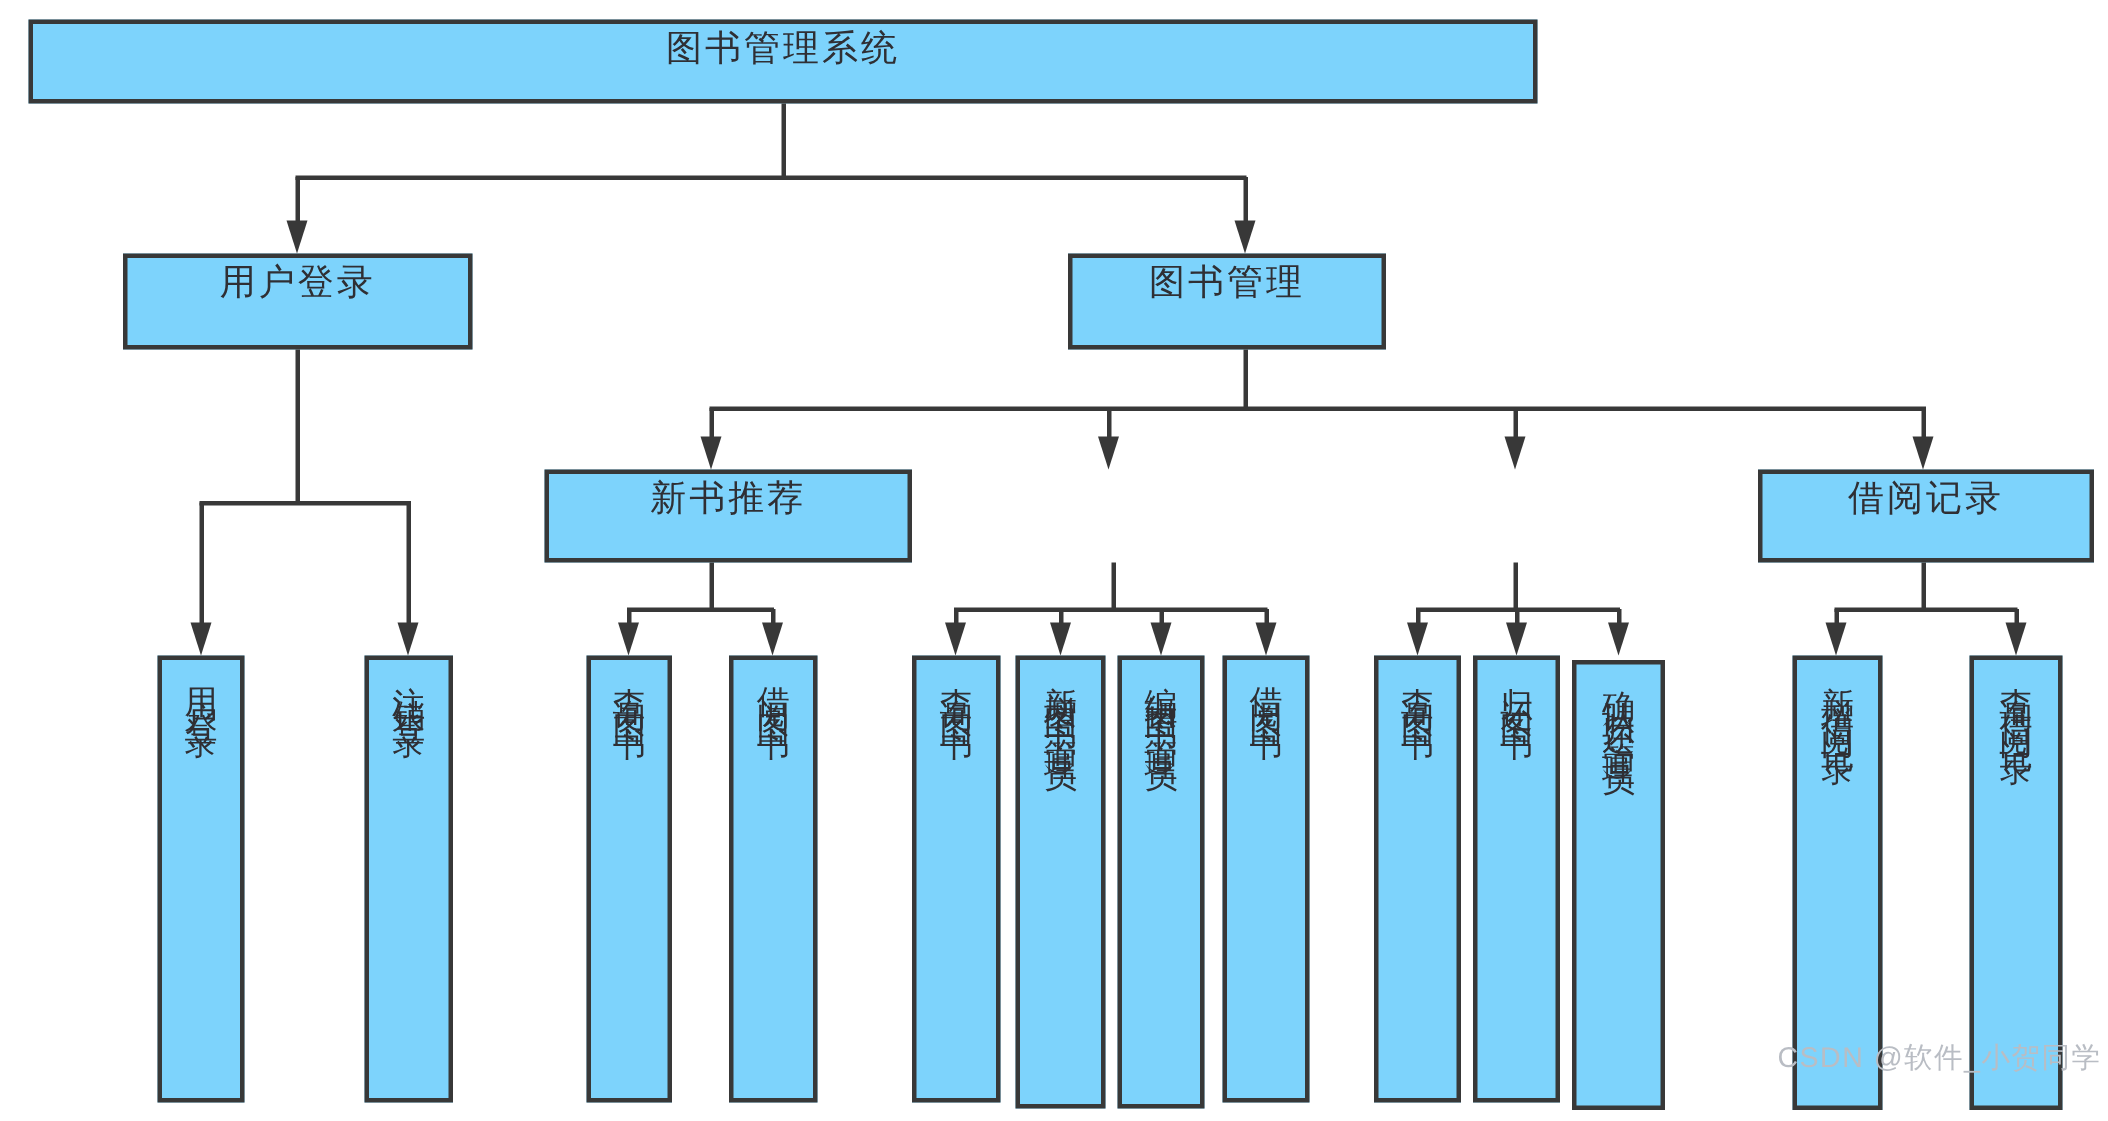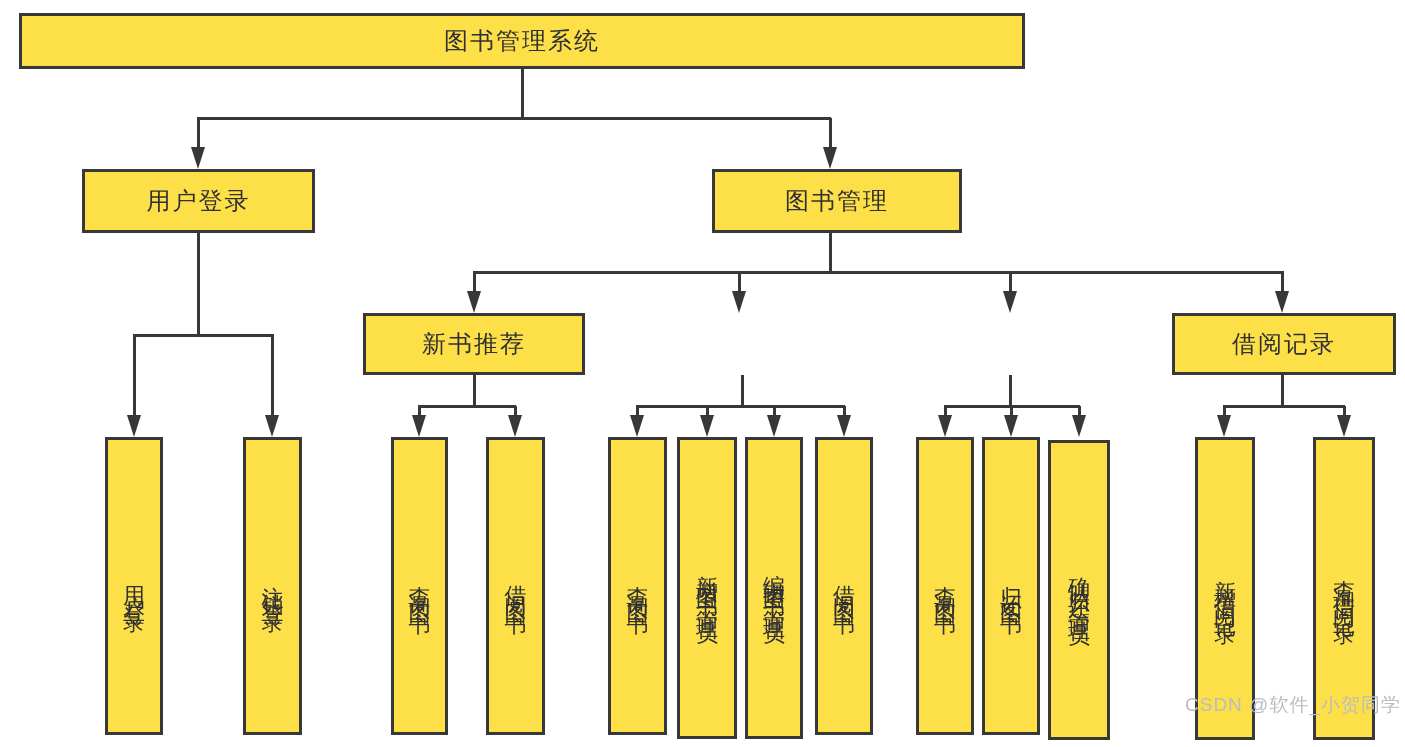--- a/index.html
+++ b/index.html
@@ -3,23 +3,23 @@
 <meta charset="utf-8">
 <style>
   html,body { margin:0; padding:0; background:#ffffff; }
   #stage {
     position:relative; width:1405px; height:747px;
     background:#ffffff; overflow:hidden;
     font-family:"Liberation Sans", sans-serif;
     color:#2f2f34;
   }
   .box {
-    position:absolute; background:#fde047;
+    position:absolute; background:#7dd3fc;
     border:3px solid #383838; box-sizing:border-box;
-    display:flex; align-items:center; justify-content:center;
+    display:flex; align-items:flex-start; justify-content:center;
   }
   .hbox { font-size:24px; letter-spacing:2px; white-space:nowrap; }
   .vbox span {
     writing-mode:vertical-rl; text-orientation:mixed;
     font-size:22px; letter-spacing:9px; line-height:1;
   }
   .vbox.tight span { letter-spacing:7px; }
   .vline { position:absolute; width:3px; background:#383838; }
   .hline { position:absolute; height:3px; background:#383838; }
   .arrow {
@@ -38,25 +38,25 @@
 
 <div id="stage">
 
   <div class="box hbox" style="left:19px;top:13px;width:1006px;height:56px">
     <span>图书管理系统</span>
   </div>
 
   <div class="box hbox" style="left:82px;top:169px;width:233px;height:64px">
     <span>用户登录</span>
   </div>
-  <div class="box hbox" style="left:712px;top:169px;width:250px;height:64px">
+  <div class="box hbox" style="left:712px;top:169px;width:212px;height:64px">
     <span>图书管理</span>
   </div>
 
-  <div class="box hbox" style="left:363px;top:313px;width:222px;height:62px">
+  <div class="box hbox" style="left:363px;top:313px;width:245px;height:62px">
     <span>新书推荐</span>
   </div>
   <div class="box hbox" style="left:1172px;top:313px;width:224px;height:62px">
     <span>借阅记录</span>
   </div>
 
   <div class="box vbox" style="left:105px;top:437px;width:58px;height:298px">
     <span>用户登录</span>
   </div>
   <div class="box vbox" style="left:243px;top:437px;width:59px;height:298px">

